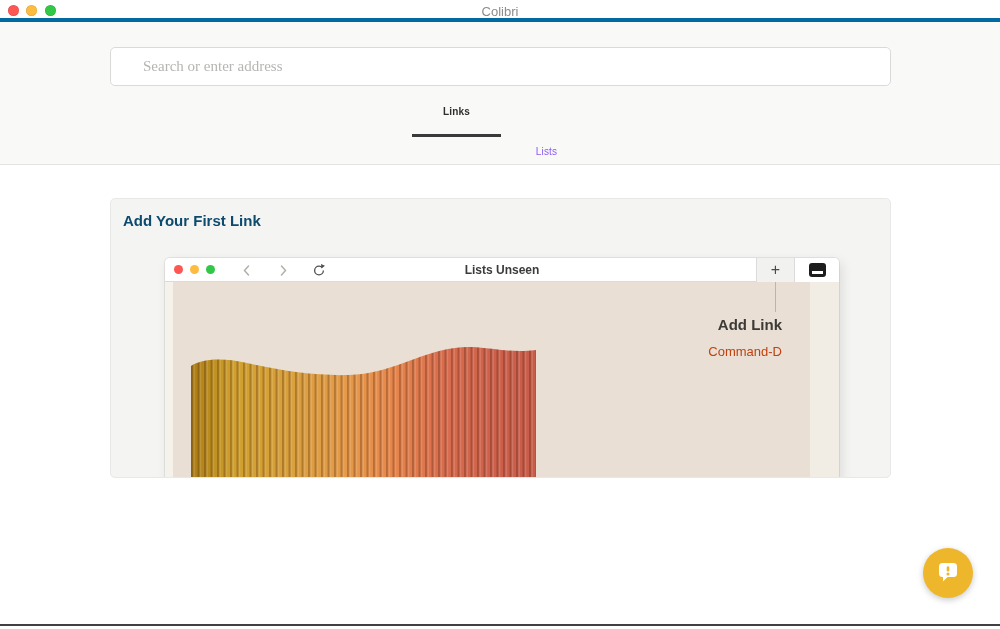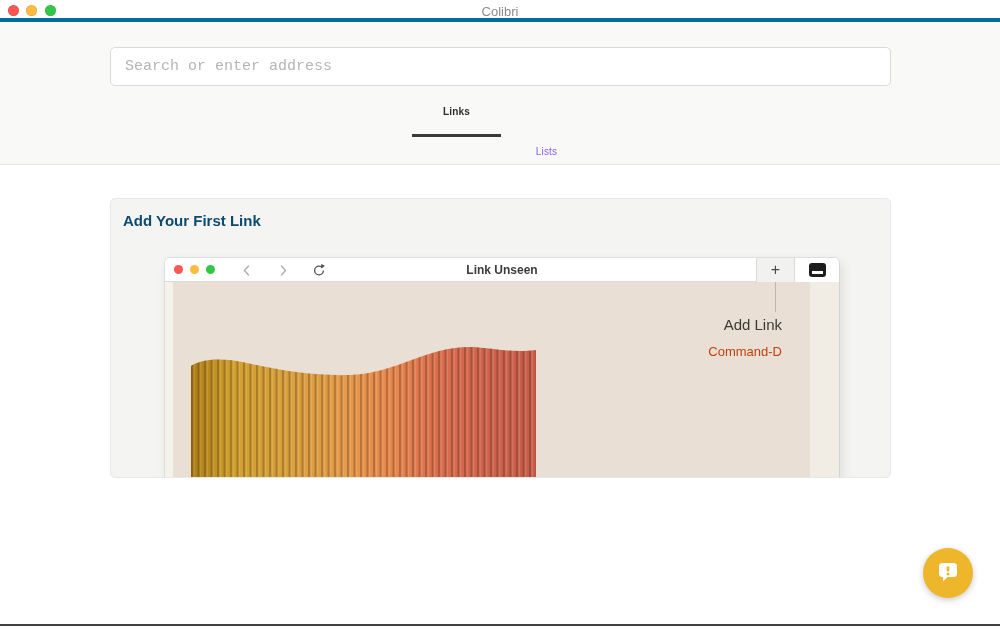--- a/index.html
+++ b/index.html
@@ -10,21 +10,21 @@
   
   .titlebar { position:absolute; top:0; left:0; width:100%; height:22px; background:#fff; border-bottom:4px solid #0369a1; }
   .traffic { position:absolute; top:5px; width:11px; height:11px; border-radius:50%; box-shadow:inset 0 0 0 0.5px rgba(0,0,0,0.14); cursor:pointer; }
   .t-red { left:8px; background:#fc5753; }
   .t-yellow { left:26px; background:#fdbc40; }
   .t-green { left:45px; background:#33c748; }
   .app-title { position:absolute; left:0; width:100%; top:4px; text-align:center; font-size:13px; color:#8c8c8c; }
 
   
   .top-section { position:absolute; top:22px; left:0; width:100%; height:143px; background:#f9f9f8; border-bottom:1px solid #e4e4e2; }
-  .search-input { position:absolute; left:110px; top:25px; width:781px; height:39px; background:#fff; border:1px solid #dadad8; border-radius:5px; padding:0 14px; font-size:15px; color:#b91c1c; font-family:Liberation Mono, monospace; outline:none; }
+  .search-input { position:absolute; left:110px; top:25px; width:781px; height:39px; background:#fff; border:1px solid #dadad8; border-radius:5px; padding:0 32px; font-size:15px; color:#b91c1c; font-family:Liberation Serif, serif; outline:none; }
   .search-input::placeholder { color:#b5b5b3; }
   .tabs { position:absolute; left:412px; top:84px; display:flex; }
   .tab { cursor:pointer; }
   .tab-links { width:89px; }
   .tab-lists { width:91px; }
   .tab-label { display:block; text-align:center; font-size:10px; padding-bottom:17px; letter-spacing:0.2px; }
   .tab.active .tab-label { color:#2e2e2e; font-weight:700; }
   .tab:not(.active) .tab-label { color:#8b5cf6;margin-top:40px; }
   .tab-underline { height:3px; }
   .tab.active .tab-underline { background:#3a3a3a; }
@@ -50,21 +50,21 @@
   .tb-right { position:absolute; right:0; top:0; height:24px; display:flex; }
   .tb-plus { width:39px; height:100%; background:#f1f1ef; border-left:1px solid #dbdbd9; border-right:1px solid #dbdbd9; display:flex; align-items:center; justify-content:center; font-size:16px; color:#4a4a4a; }
   .tb-panel { width:44px; height:100%; background:#fff; border-radius:0 5px 0 0; display:flex; align-items:center; justify-content:center; }
   .panel-icon { width:17px; height:14px; background:#1d1d1d; border-radius:3px; position:relative; }
   .panel-icon::after { content:""; position:absolute; left:3px; right:3px; bottom:3px; height:3.5px; background:#fff; }
 
   .mini-content { position:relative; height:197px; overflow:hidden; }
   .wave-img { display:block; }
   .leader-line { position:absolute; left:610px; top:0; width:1px; height:30px; background:#bdb5a9; }
   .hint { position:absolute; right:57px; top:34px; text-align:right; }
-  .hint-title { font-size:15px; font-weight:400; color:#3b3a37; }
+  .hint-title { font-size:15px; font-weight:700; color:#3b3a37; }
   .hint-shortcut { font-size:13px; color:#c2410c; margin-top:11px; }
 
   
   .fab { position:absolute; left:923px; top:548px; width:50px; height:50px; border-radius:50%; background:#eeb62b; box-shadow:0 2px 6px rgba(0,0,0,0.22); display:flex; align-items:center; justify-content:center; cursor:pointer; }
 
   .bottom-edge { position:absolute; left:0; top:624px; width:100%; height:2px; background:#414141; }
 </style>
 </head>
 <body>
 
@@ -111,21 +111,21 @@
                 <path d="M1.5 1 L5.5 5.5 L1.5 10" stroke="#b4afa9" stroke-width="1.5" fill="none" stroke-linecap="round"></path>
               </svg>
           </span>
           <span class="nav-btn nav-reload">
             <svg width="14" height="14" viewBox="0 0 16 16">
               <circle cx="8" cy="8.5" r="5" fill="none" stroke="#4e4e4e" stroke-width="1.5" stroke-dasharray="27 4.5"></circle>
               <path d="M10.3 1 L14.8 3.2 L10.8 6.3 Z" fill="#4e4e4e"></path>
             </svg>
           </span>
 
-          <div class="mini-title">Link Unseen</div>
+          <div class="mini-title">Lists Unseen</div>
 
           <div class="tb-right">
             <div class="tb-plus">+</div>
             <div class="tb-panel">
               <span class="panel-icon"></span>
             </div>
           </div>
         </div>
 
         <div class="mini-content">

